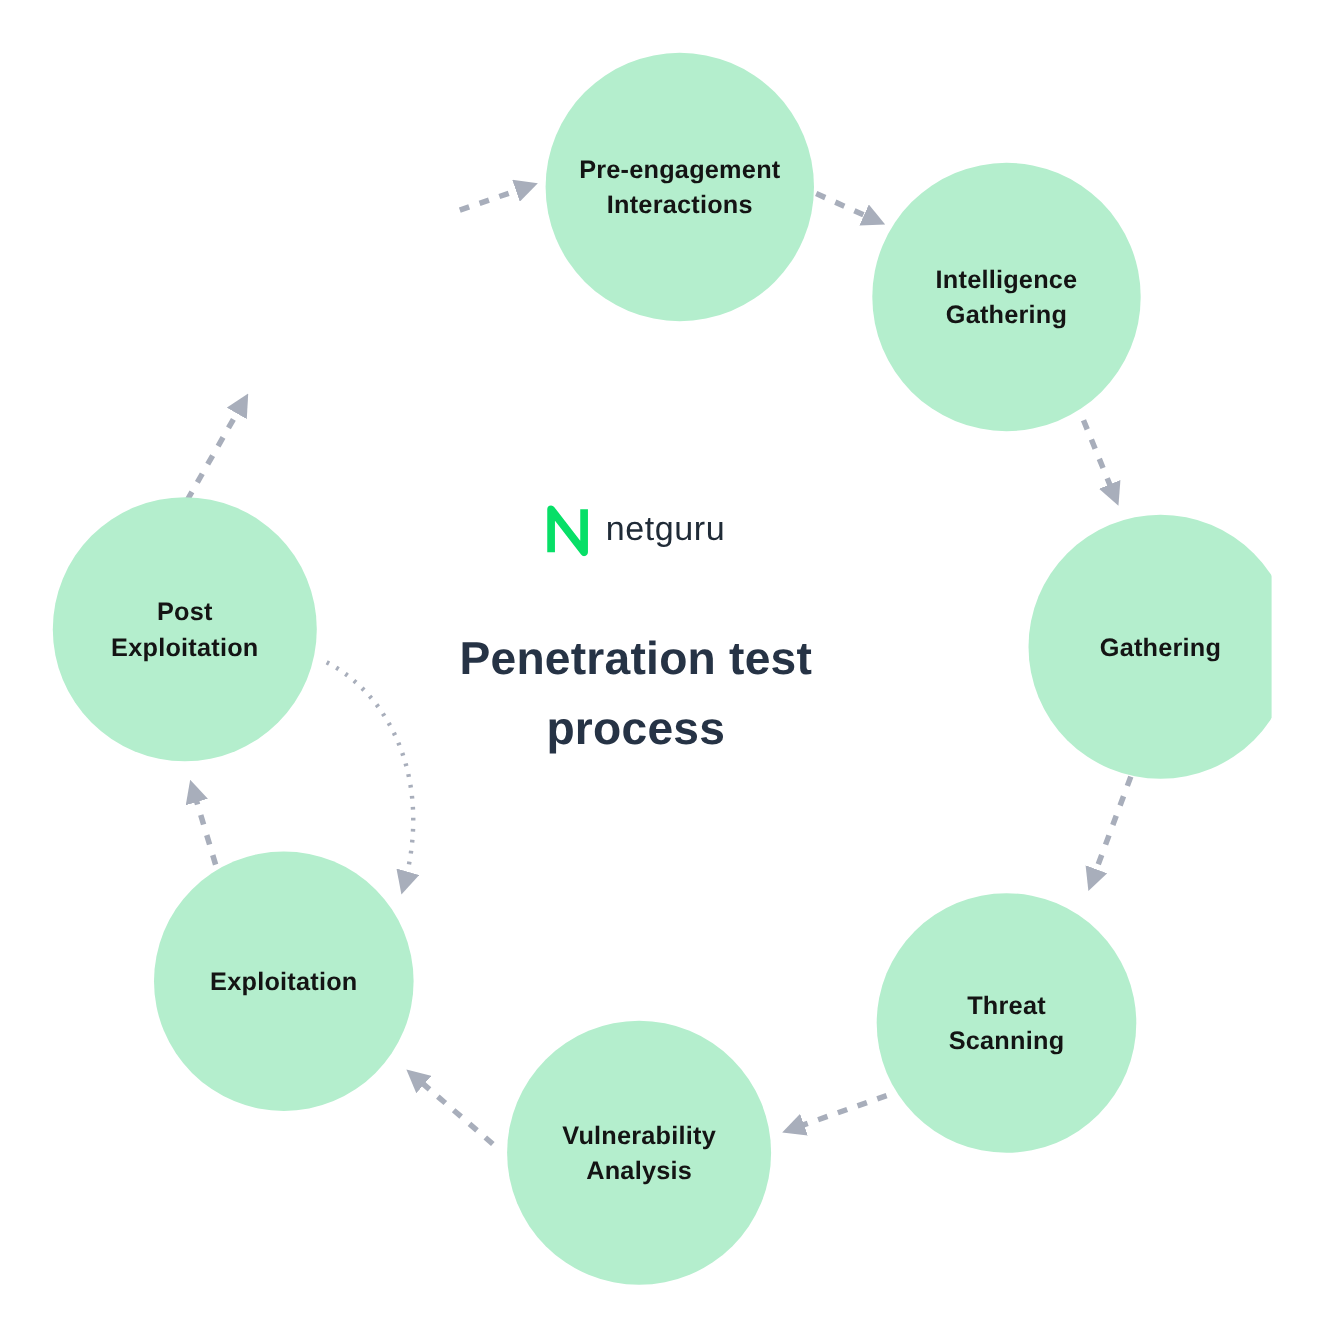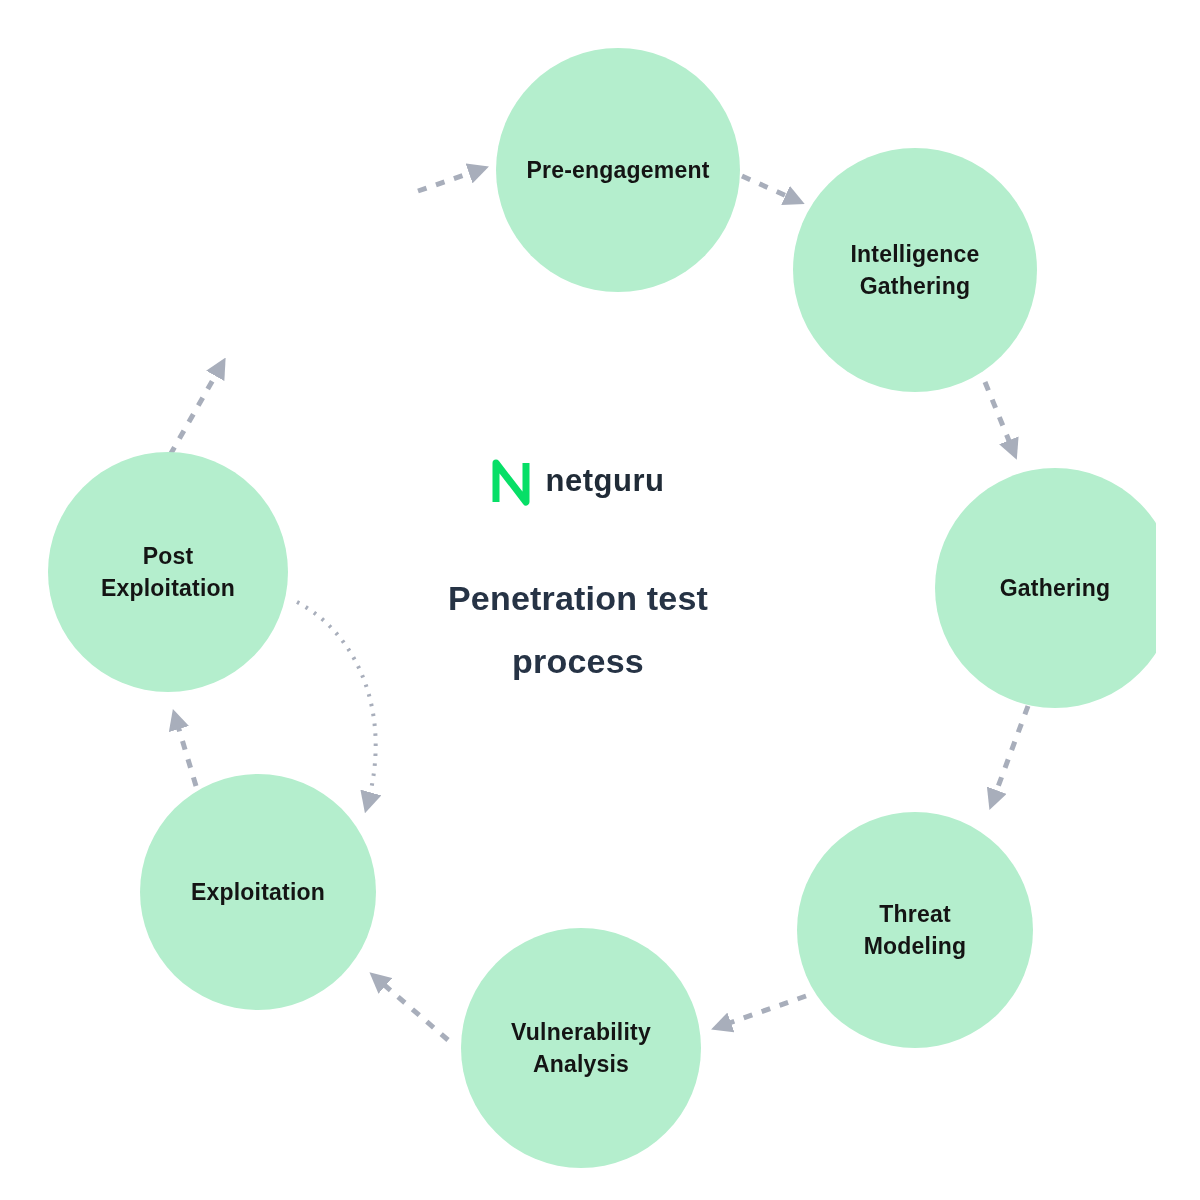--- a/index.html
+++ b/index.html
@@ -49,27 +49,27 @@
   #logo-row {
     display: flex;
     align-items: center;
     justify-content: center;
     gap: 16px;
     height: 52px;
   }
   #logo-text {
     color: var(--logo-text-color, #202b37);
     font-size: 31px;
-    font-weight: 700;
+    font-weight: 400;
     letter-spacing: 0.5px;
   }
   #diagram-title {
     margin: 60px 0 0 0;
     color: var(--title-color, #263345);
-    font-size: 34px;
+    font-size: 42px;
     line-height: 63px;
     font-weight: 800;
     letter-spacing: 0.2px;
   }
   #diagram-title span { display: block; }
 </style>
 </head>
 <body>
 
 <div id="canvas">
@@ -94,41 +94,42 @@
       <path d="M170,455 L222,364" marker-end="url(#head)"></path>
       <path d="M418,191 L482,169" marker-end="url(#head)"></path>
     </g>
 
     <path d="M297,602 C358,634 393,714 367,806" stroke="#a8aebb" stroke-width="4" fill="none" stroke-dasharray="2.5 7.5" marker-end="url(#head-dot)"></path>
   </svg>
 
   <div class="stage-circle" style="left:496px; top:48px; width:244px; height:244px;">
     <div class="stage-label">
       <span>Pre-engagement</span>
+      <span>Interactions</span>
     </div>
   </div>
 
   <div class="stage-circle" style="left:793px; top:148px; width:244px; height:244px;">
     <div class="stage-label">
       <span>Intelligence</span>
       <span>Gathering</span>
     </div>
   </div>
 
   <div class="stage-circle" style="left:935px; top:468px; width:240px; height:240px;">
     <div class="stage-label">
       <span>Gathering</span>
 
     </div>
   </div>
 
   <div class="stage-circle" style="left:797px; top:812px; width:236px; height:236px;">
     <div class="stage-label">
       <span>Threat</span>
-      <span>Modeling</span>
+      <span>Scanning</span>
     </div>
   </div>
 
   <div class="stage-circle" style="left:461px; top:928px; width:240px; height:240px;">
     <div class="stage-label">
       <span>Vulnerability</span>
       <span>Analysis</span>
     </div>
   </div>
 

